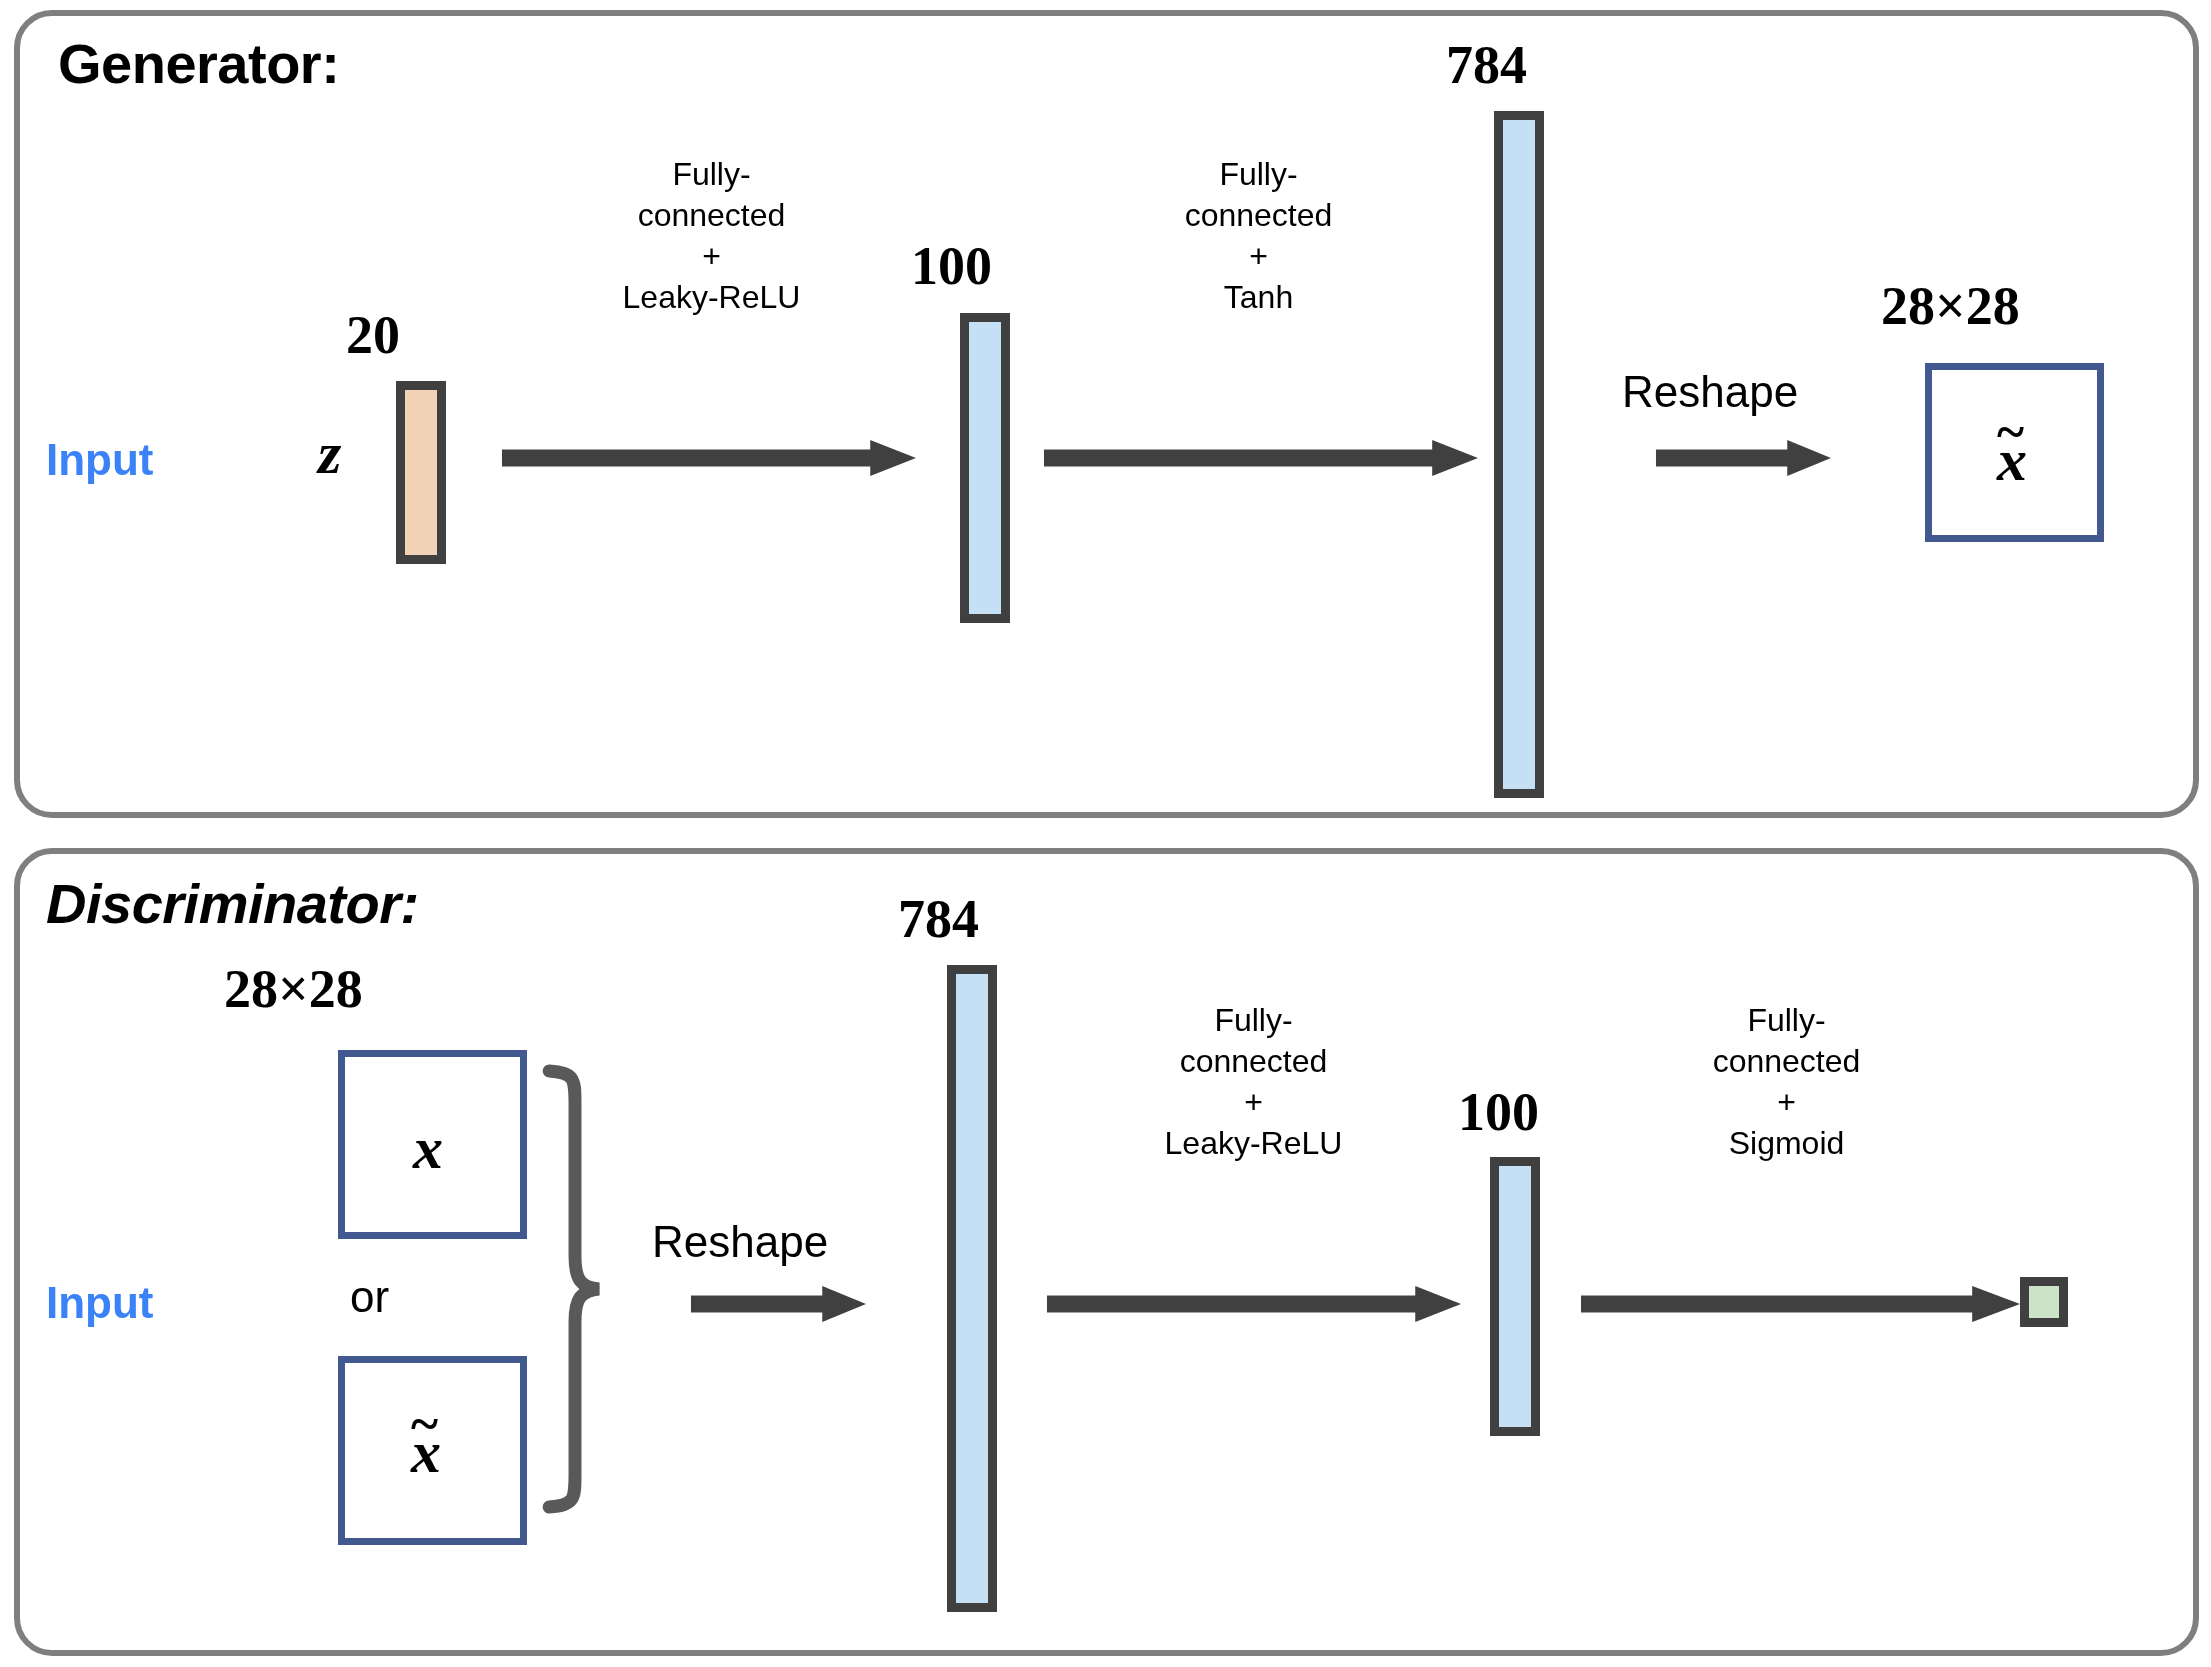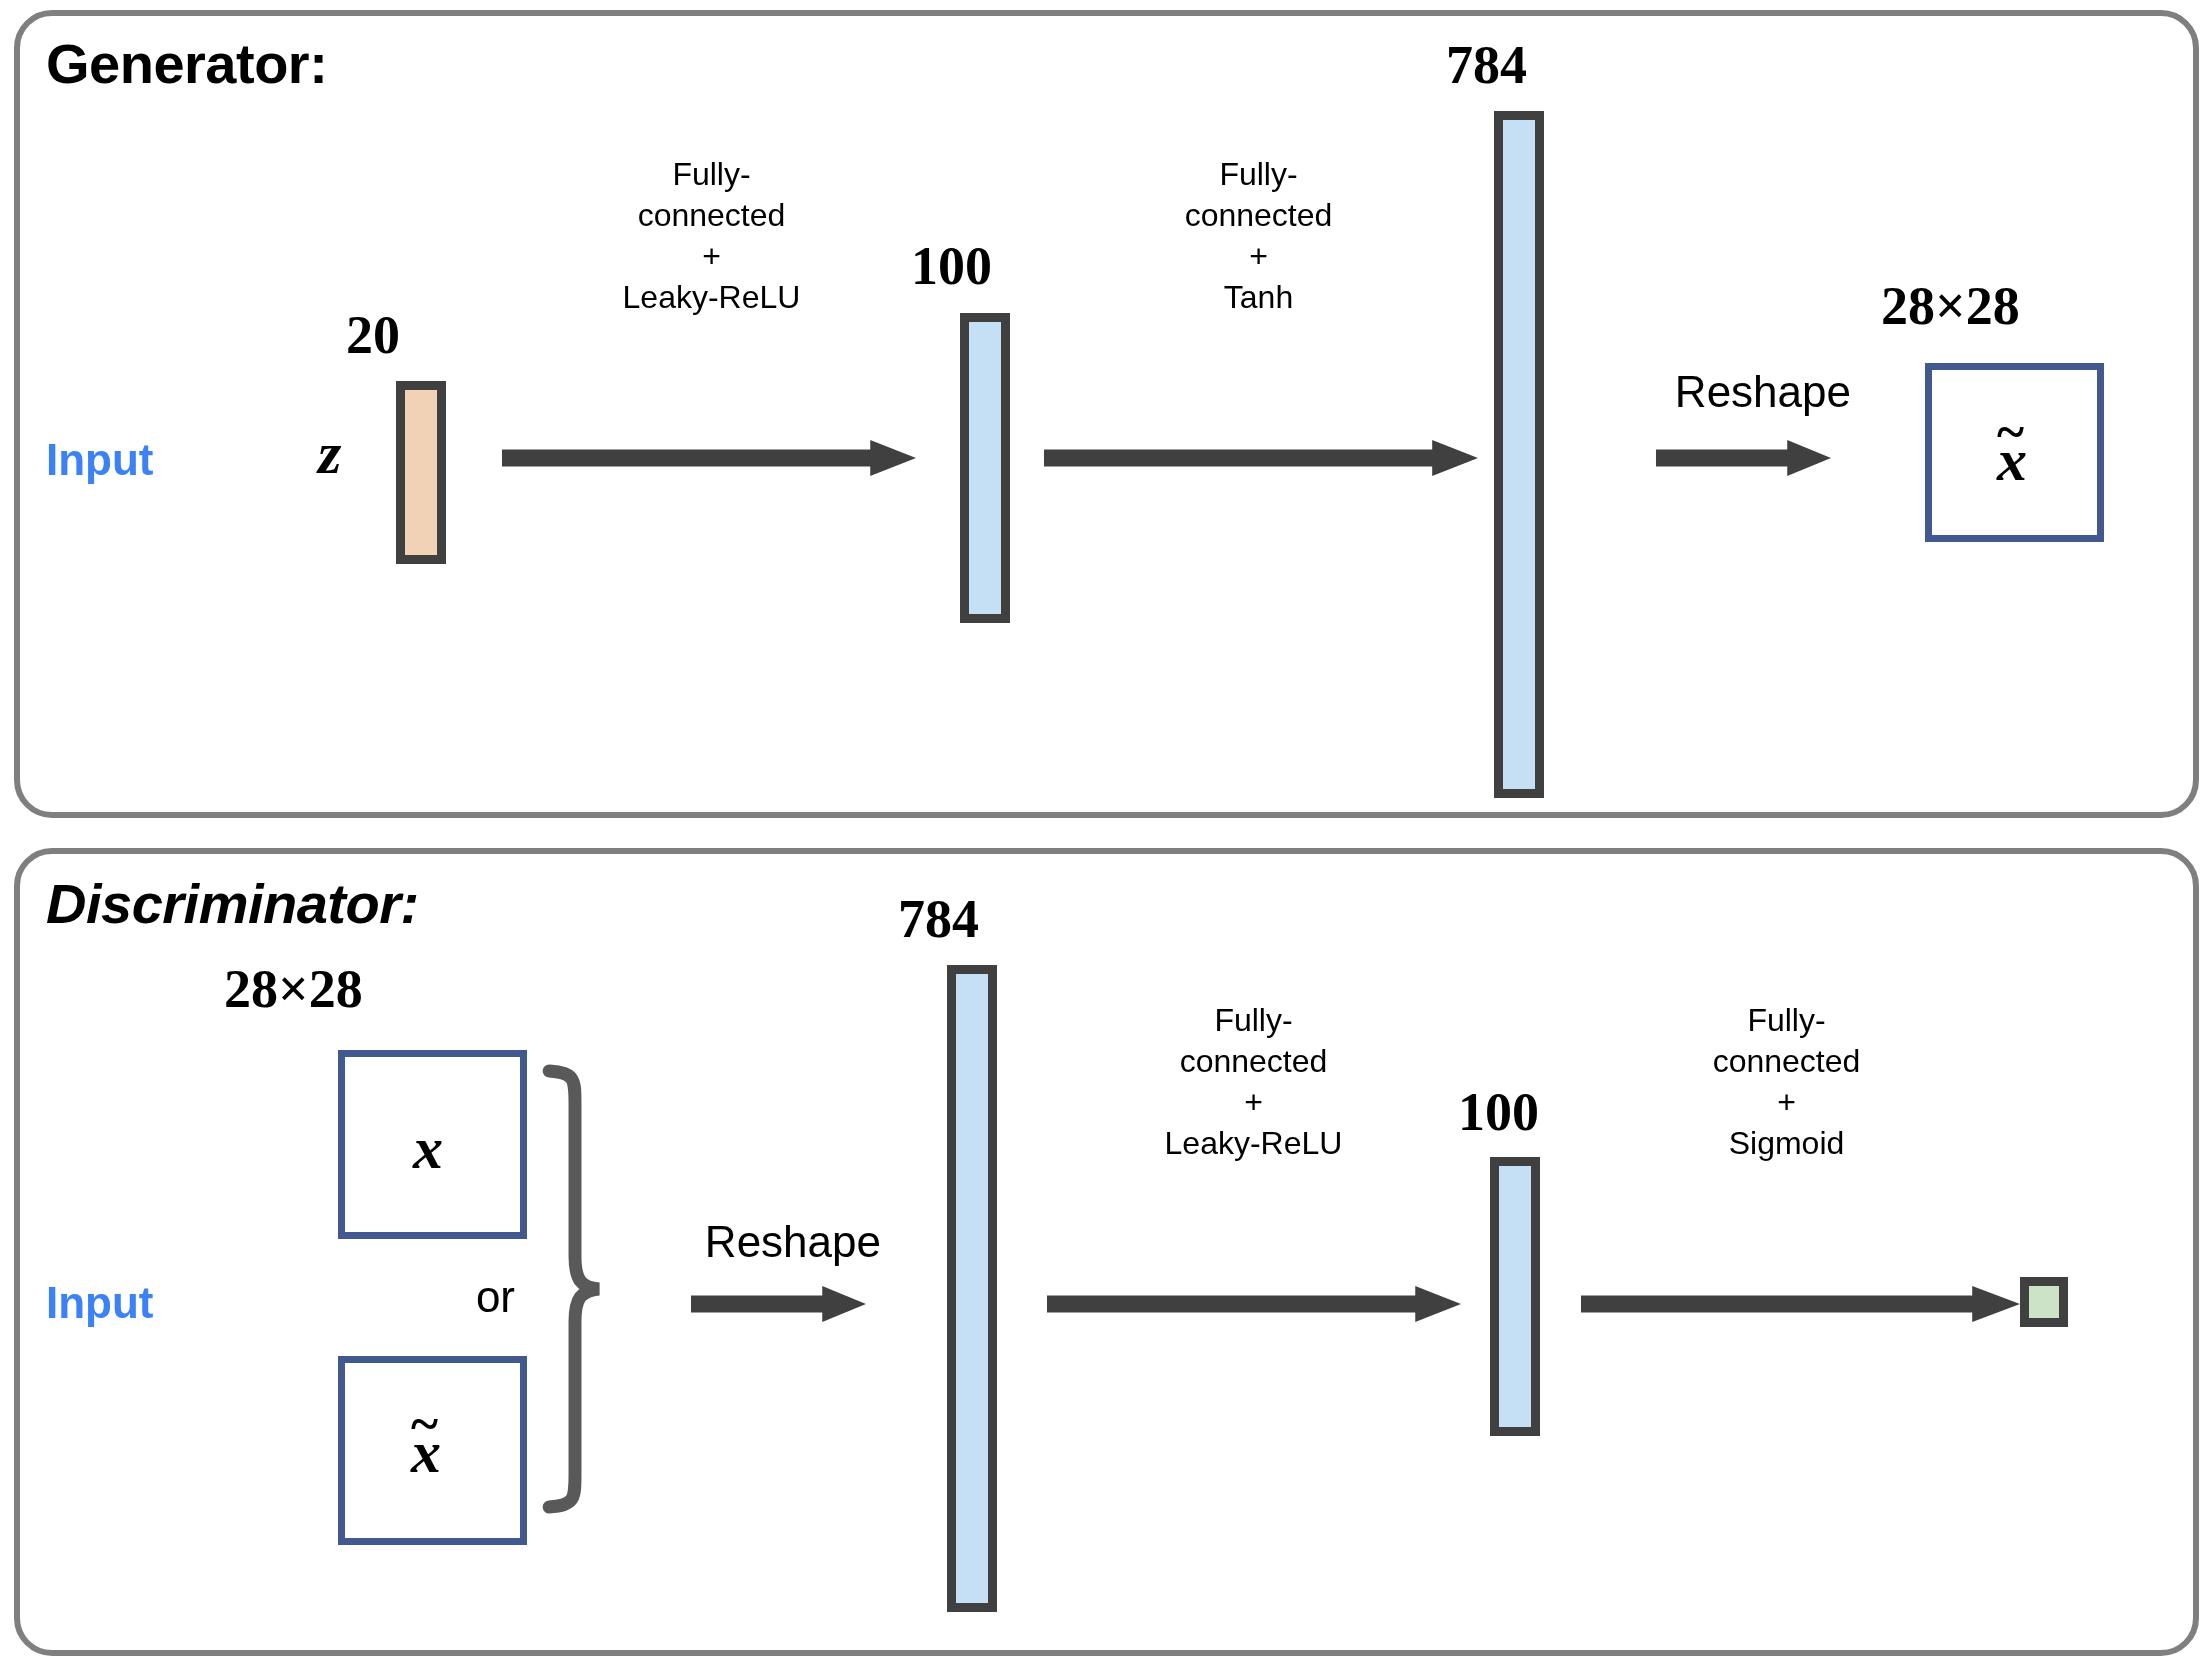--- a/index.html
+++ b/index.html
@@ -49,21 +49,21 @@
     line-height: 1;
     font-weight: bold;
   }
   .sans-label {
     position: absolute;
     font-family: "Liberation Sans", sans-serif;
     font-size: 44px;
     color: #000000;
     white-space: nowrap;
     line-height: 1.18;
-    text-align: right;
+    text-align: left;
   }
   .op-label {
     position: absolute;
     font-family: "Liberation Sans", sans-serif;
     font-size: 32px;
     color: #000000;
     line-height: 1.28;
     text-align: center;
     white-space: pre-line;
   }
@@ -127,21 +127,21 @@
   .arrow-svg { position: absolute; overflow: visible; }
   .brace-svg { position: absolute; overflow: visible; }
 </style>
 </head>
 <body>
 
 <div id="canvas">
 
   <div class="panel" id="generator-panel"></div>
 
-  <div class="panel-title" style="left:46px; top:36px;">Generator:</div>
+  <div class="panel-title" style="left:58px; top:36px;">Generator:</div>
 
   <div class="input-label" style="left:46px; top:438px;">Input</div>
 
   <div class="math-var" style="left:318px; top:423px;">z</div>
 
   <div class="serif-num" style="left:346px; top:308px; width:147px;">20</div>
   <div class="bar bar-tan" style="left:396px; top:381px; width:50px; height:183px;"></div>
 
   <svg class="arrow-svg" style="left:498px; top:438px;" width="418" height="40" viewBox="0 0 420 40">
     <line x1="4" y1="20" x2="380" y2="20" stroke="#404040" stroke-width="17"></line>

